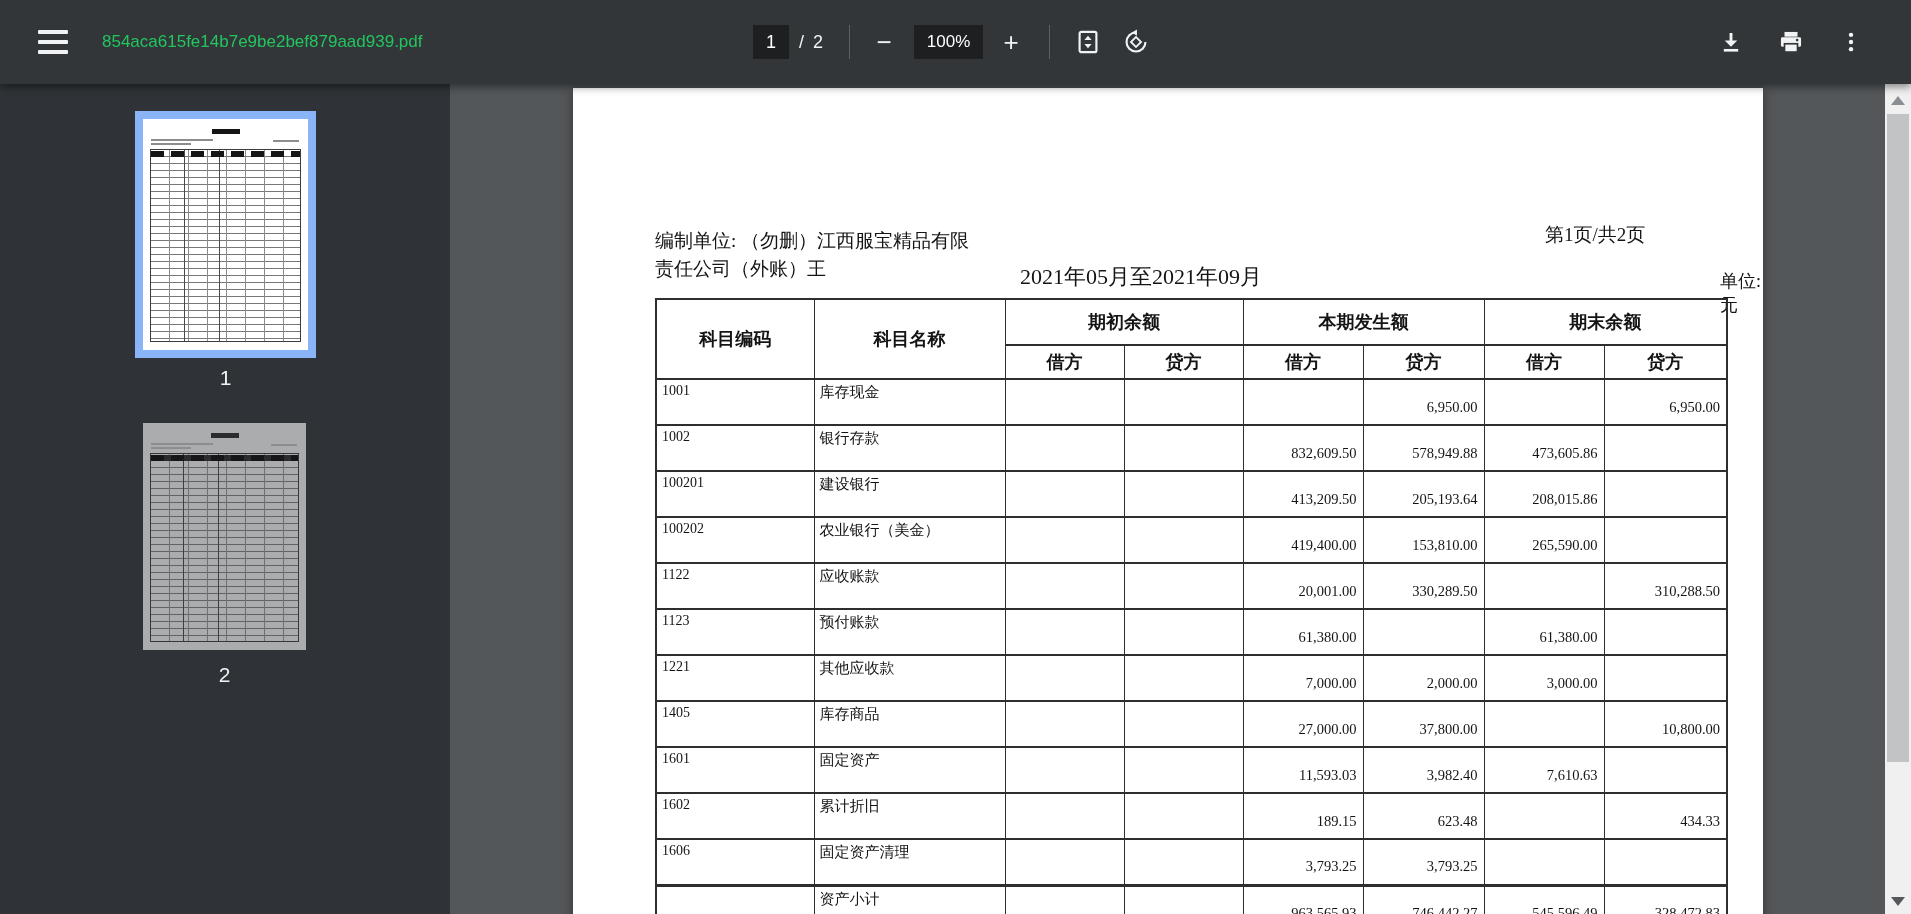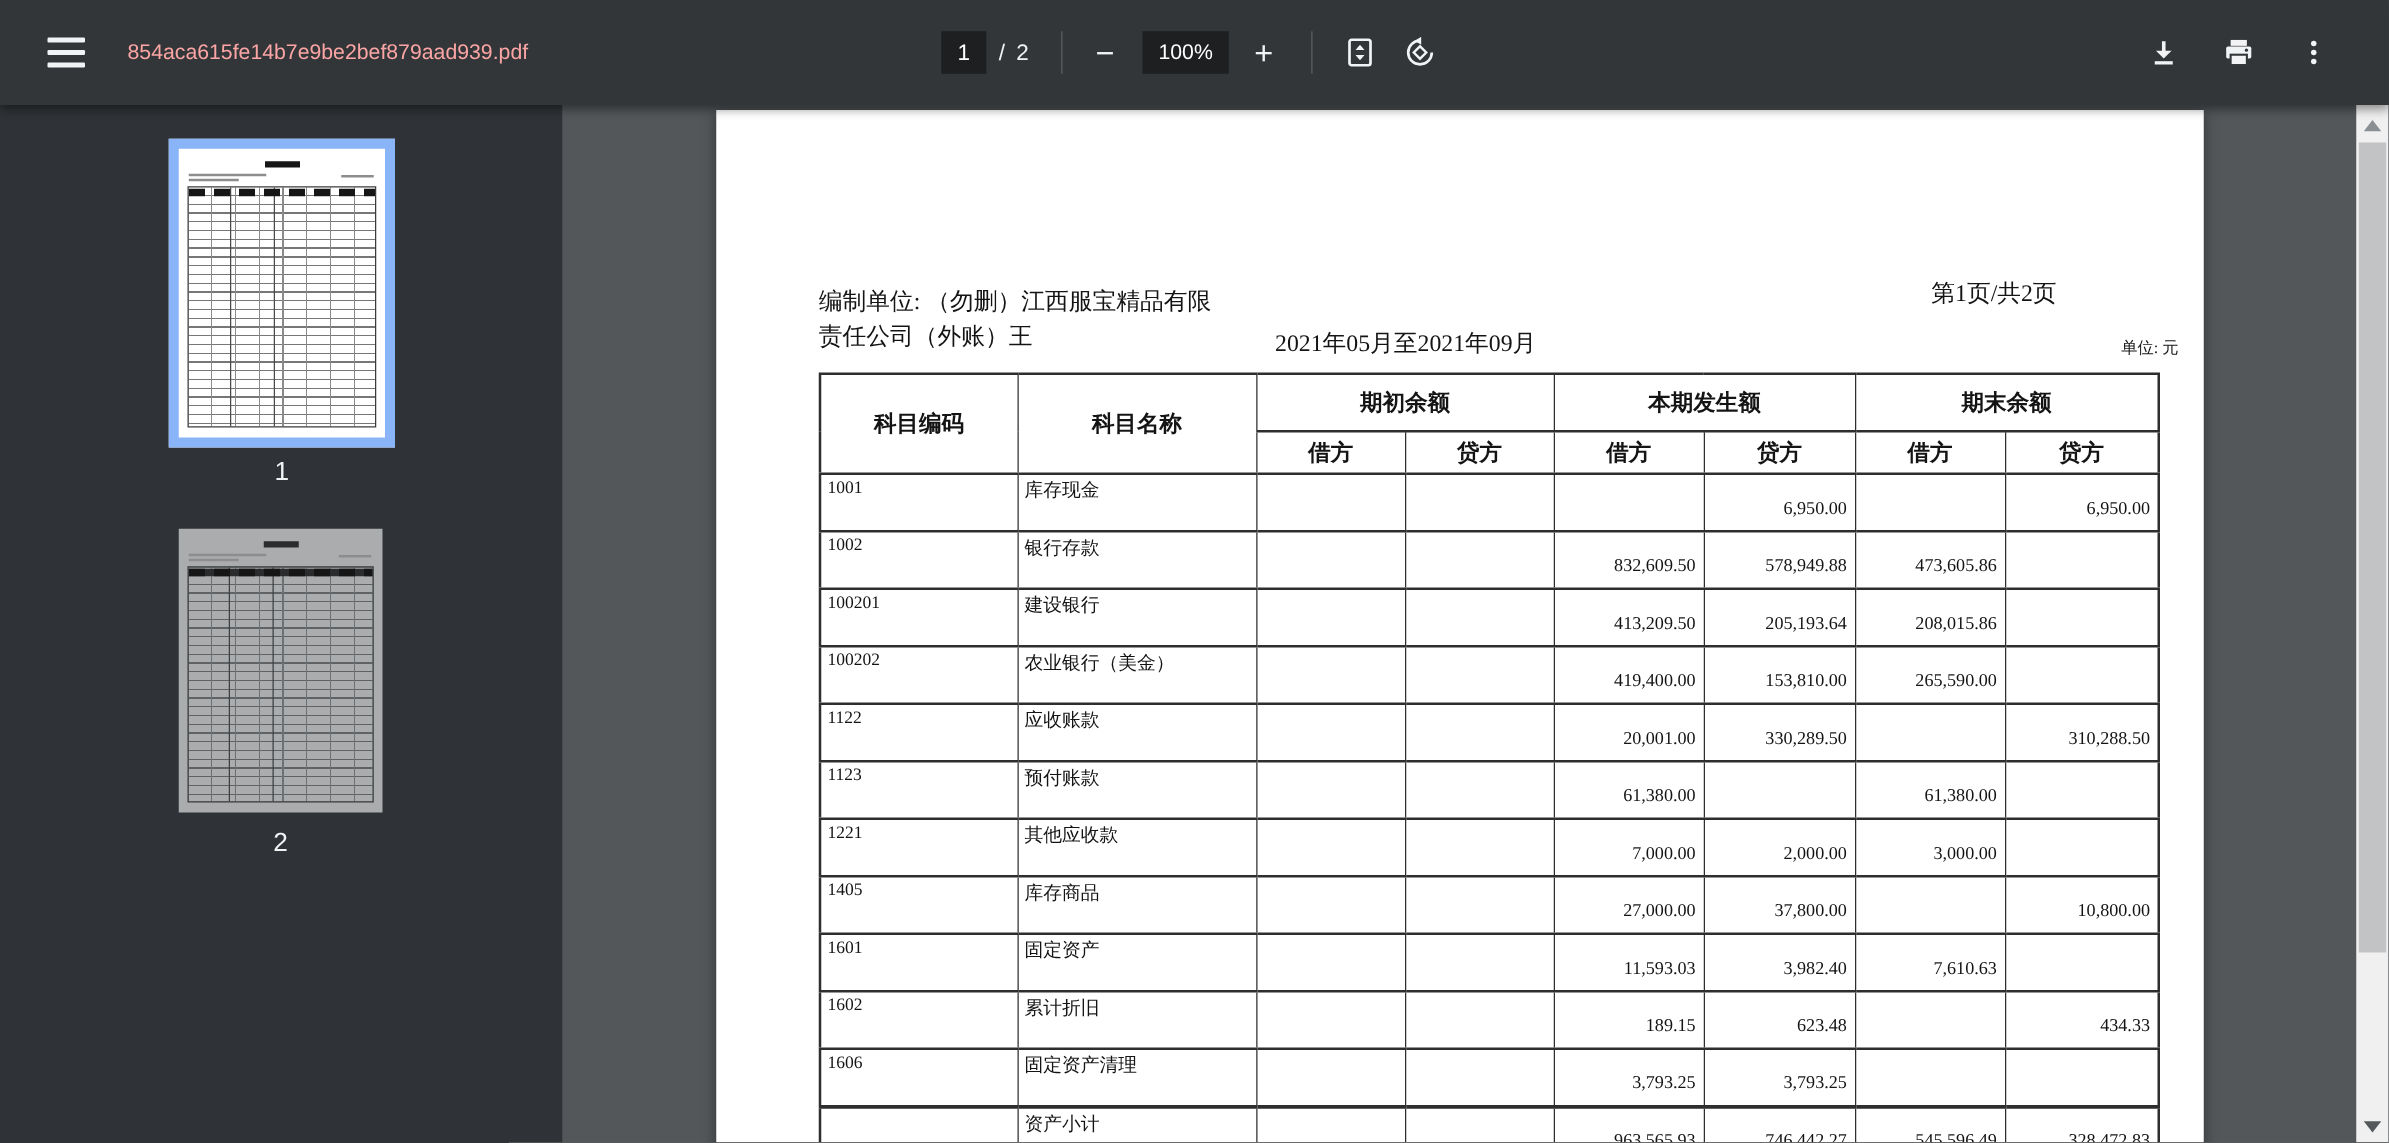--- a/index.html
+++ b/index.html
@@ -7,21 +7,21 @@
           font-family:"Liberation Sans",sans-serif;background:#53575a;}
 
   
   .toolbar{position:absolute;left:0;top:0;width:1911px;height:84px;background:#323639;
            display:flex;align-items:center;z-index:30;box-shadow:0 3px 8px rgba(0,0,0,.45);
            color:#f1f3f4;}
   .tb-left{flex:1;display:flex;align-items:center;padding-left:38px;min-width:0;}
   .menu-btn{width:30px;height:24px;display:flex;flex-direction:column;justify-content:space-between;
             background:none;border:none;cursor:pointer;padding:0;}
   .menu-btn div{height:4px;background:#f1f3f4;border-radius:1px;}
-  .filename{margin-left:34px;font-size:17px;color:#fca5a5;white-space:nowrap;overflow:hidden;}
+  .filename{margin-left:34px;font-size:17px;color:#22c55e;white-space:nowrap;overflow:hidden;}
   .tb-center{display:flex;align-items:center;}
   .pagebox{width:36px;height:34px;background:#1d1f21;color:#fff;font-size:18px;
            display:flex;align-items:center;justify-content:center;}
   .pg-sep{margin:0 9px 0 10px;font-size:18px;}
   .pg-total{font-size:18px;}
   .vsep{width:1px;height:34px;background:#5d6164;margin:0 0 0 26px;}
   .tb-btn{background:none;border:none;cursor:pointer;color:#f1f3f4;width:32px;height:32px;
           display:flex;align-items:center;justify-content:center;padding:0;}
   .minus-btn{margin-left:18px;font-size:26px;}
   .zoombox{width:69px;height:34px;background:#1d1f21;color:#fff;font-size:17px;margin-left:14px;
@@ -79,22 +79,22 @@
 
   
   .page{position:absolute;left:123px;top:4px;width:1190px;height:1560px;background:#fff;
         box-shadow:0 2px 10px rgba(0,0,0,.4);color:#141414;
         font-family:"Liberation Serif","DejaVu Serif",serif;}
   .doc-title{position:absolute;left:0;top:82px;width:100%;text-align:center;
              font-size:34px;font-weight:bold;letter-spacing:2px;}
   .prep1{position:absolute;left:82px;top:140px;font-size:19px;}
   .prep2{position:absolute;left:82px;top:168px;font-size:19px;}
   .page-info{position:absolute;left:972px;top:134px;font-size:19px;}
-  .period{position:absolute;left:447px;top:174px;font-size:19px;}
-  .unit{position:absolute;left:1124px;top:181px;font-size:13px;}
+  .period{position:absolute;left:447px;top:174px;font-size:22px;}
+  .unit{position:absolute;left:1147px;top:181px;font-size:18px;}
 
   .bal-table{position:absolute;left:82px;top:210px;border-collapse:collapse;table-layout:fixed;
              width:1069px;border:2px solid #2e2e2e;}
   .bal-table th,.bal-table td{border:1px solid #2e2e2e;border-top-width:2px;border-bottom-width:2px;
              overflow:hidden;white-space:nowrap;}
   .bal-table thead th{font-size:18px;font-weight:bold;text-align:center;vertical-align:middle;}
   .hrow1 th{height:42px;}
   .hrow2 th{height:30px;font-size:17px;}
   .bal-table tbody tr{height:46px;}
   .c-code{vertical-align:top;text-align:left;padding:3px 4px 4px 5px;font-size:14px;}

